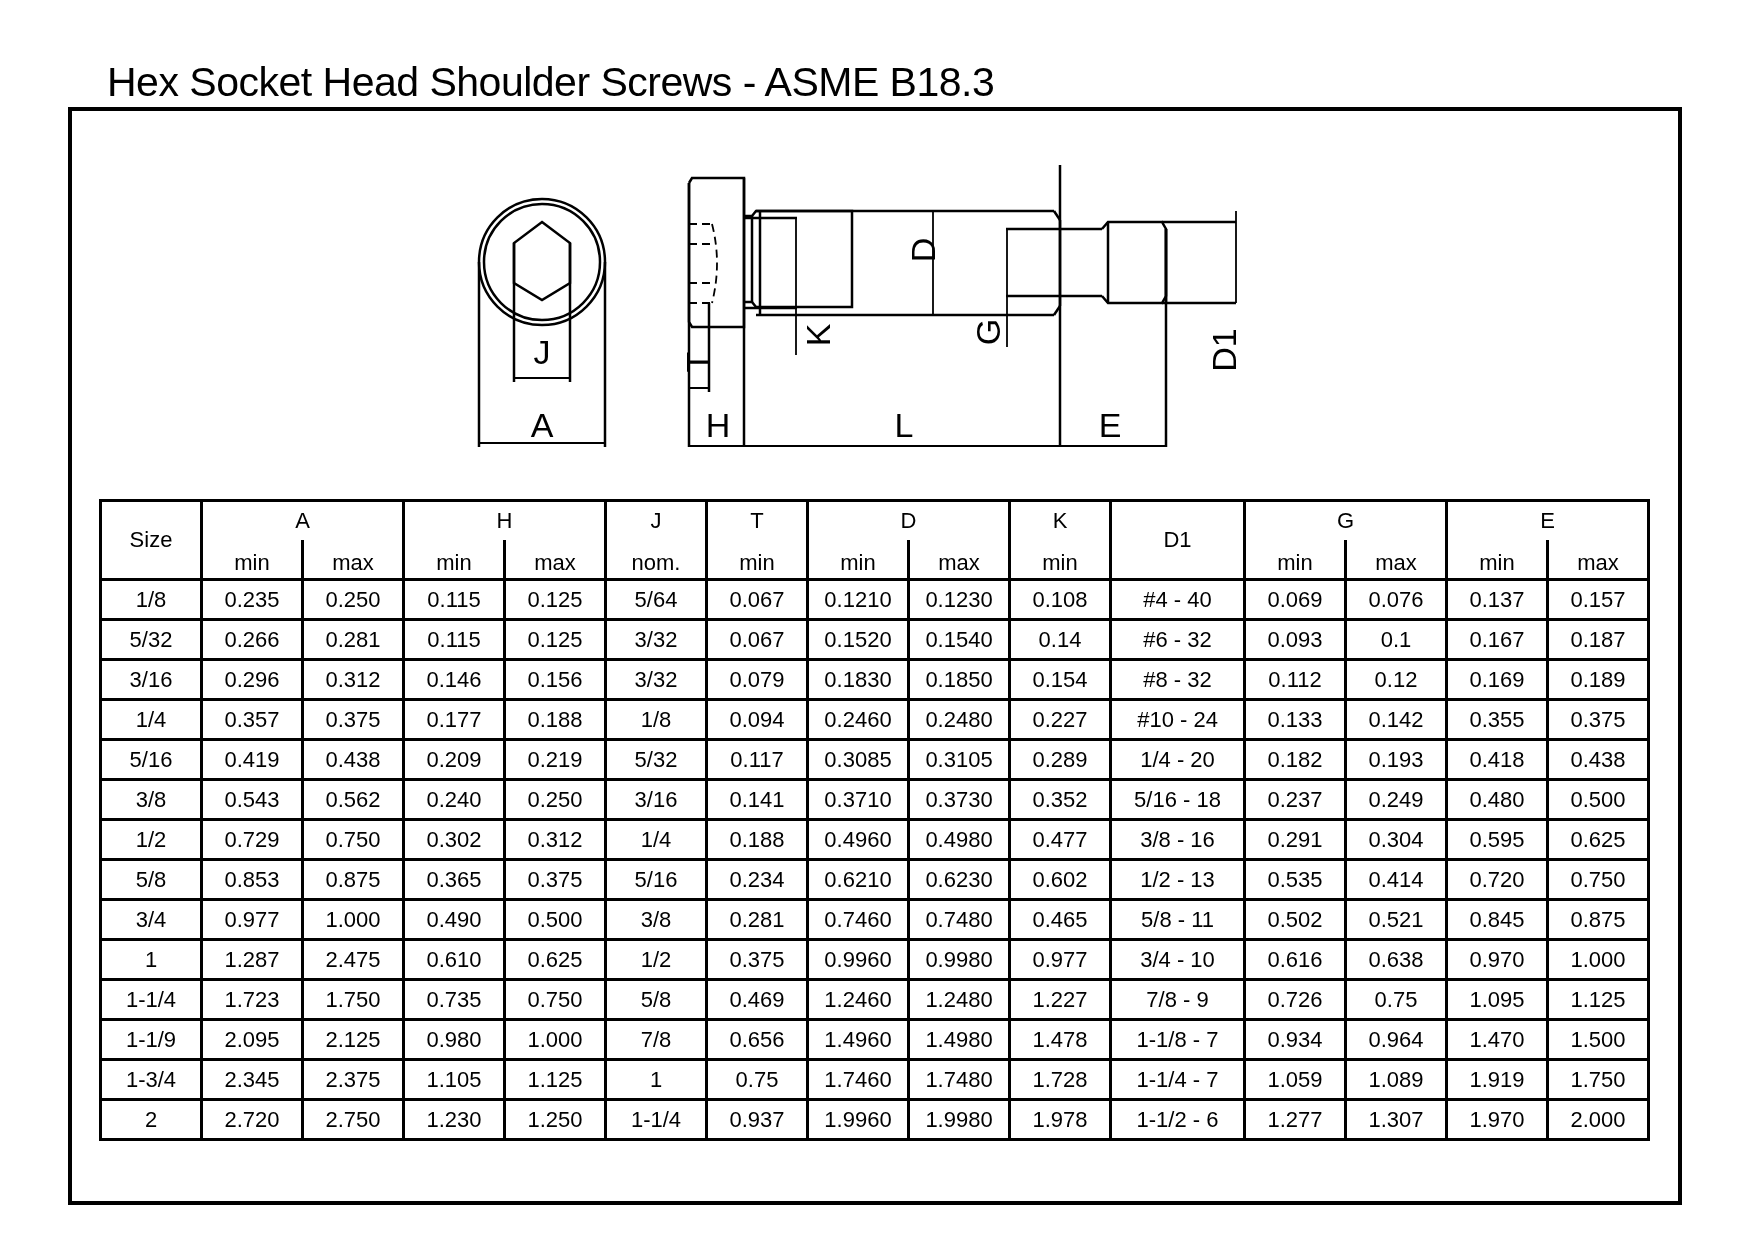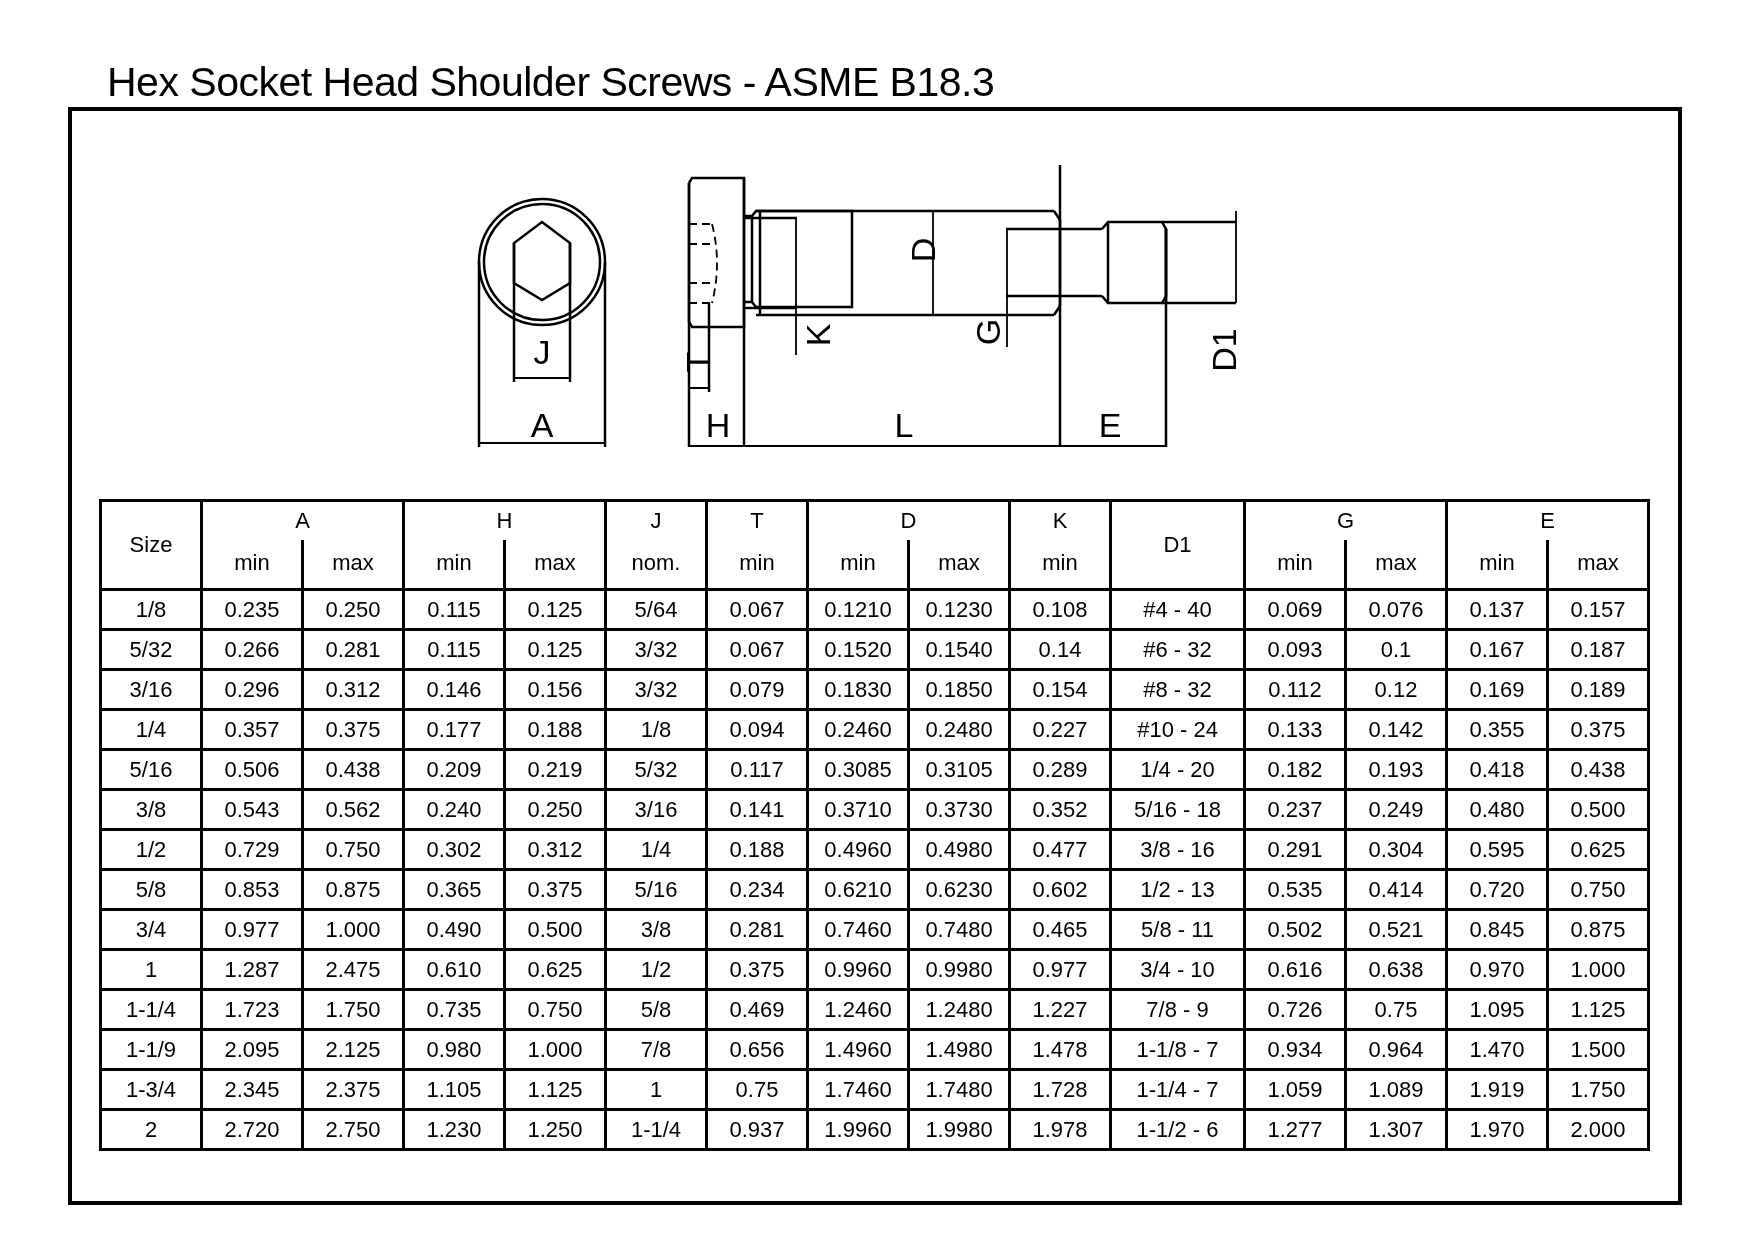--- a/index.html
+++ b/index.html
@@ -9,21 +9,21 @@
              letter-spacing: -0.5px; line-height: 1; white-space: nowrap; }
     .frame { position: absolute; left: 68px; top: 107px; width: 1614px; height: 1098px;
              border: 4px solid #000; box-sizing: border-box; }
     .drawing { position: absolute; left: 460px; top: 165px; width: 800px; height: 300px; }
     .spec-table { position: absolute; left: 99px; top: 499px; width: 1388px;
                   border-collapse: collapse; table-layout: fixed; }
     .spec-table td, .spec-table th { border: 3px solid #000; text-align: center;
              font-weight: normal; font-size: 22px; padding: 0; height: 37px; }
     .spec-table thead th { font-size: 22px; }
     .spec-table thead tr.grp th.grp-top { border-bottom: none; height: 38px; vertical-align: middle; }
-    .spec-table thead tr.sub th { border-top: none; height: 36px; vertical-align: bottom; padding-bottom: 12px; }
+    .spec-table thead tr.sub th { border-top: none; height: 36px; vertical-align: bottom; padding-bottom: 2px; }
     .spec-table thead tr.sub th.sub-left { border-right: 2px solid #000; }
     .spec-table tbody td { height: 37px; }
     .svgtxt { font-family: "Liberation Sans", sans-serif; }
   </style>
 </head>
 <body>
 
 <div class="title">Hex Socket Head Shoulder Screws - ASME B18.3</div>
 
 <div class="frame"></div>
@@ -220,21 +220,21 @@
         <td>0.2480</td>
         <td>0.227</td>
         <td>#10 - 24</td>
         <td>0.133</td>
         <td>0.142</td>
         <td>0.355</td>
         <td>0.375</td>
       </tr>
       <tr>
         <td>5/16</td>
-        <td>0.506</td>
+        <td>0.419</td>
         <td>0.438</td>
         <td>0.209</td>
         <td>0.219</td>
         <td>5/32</td>
         <td>0.117</td>
         <td>0.3085</td>
         <td>0.3105</td>
         <td>0.289</td>
         <td>1/4 - 20</td>
         <td>0.182</td>

